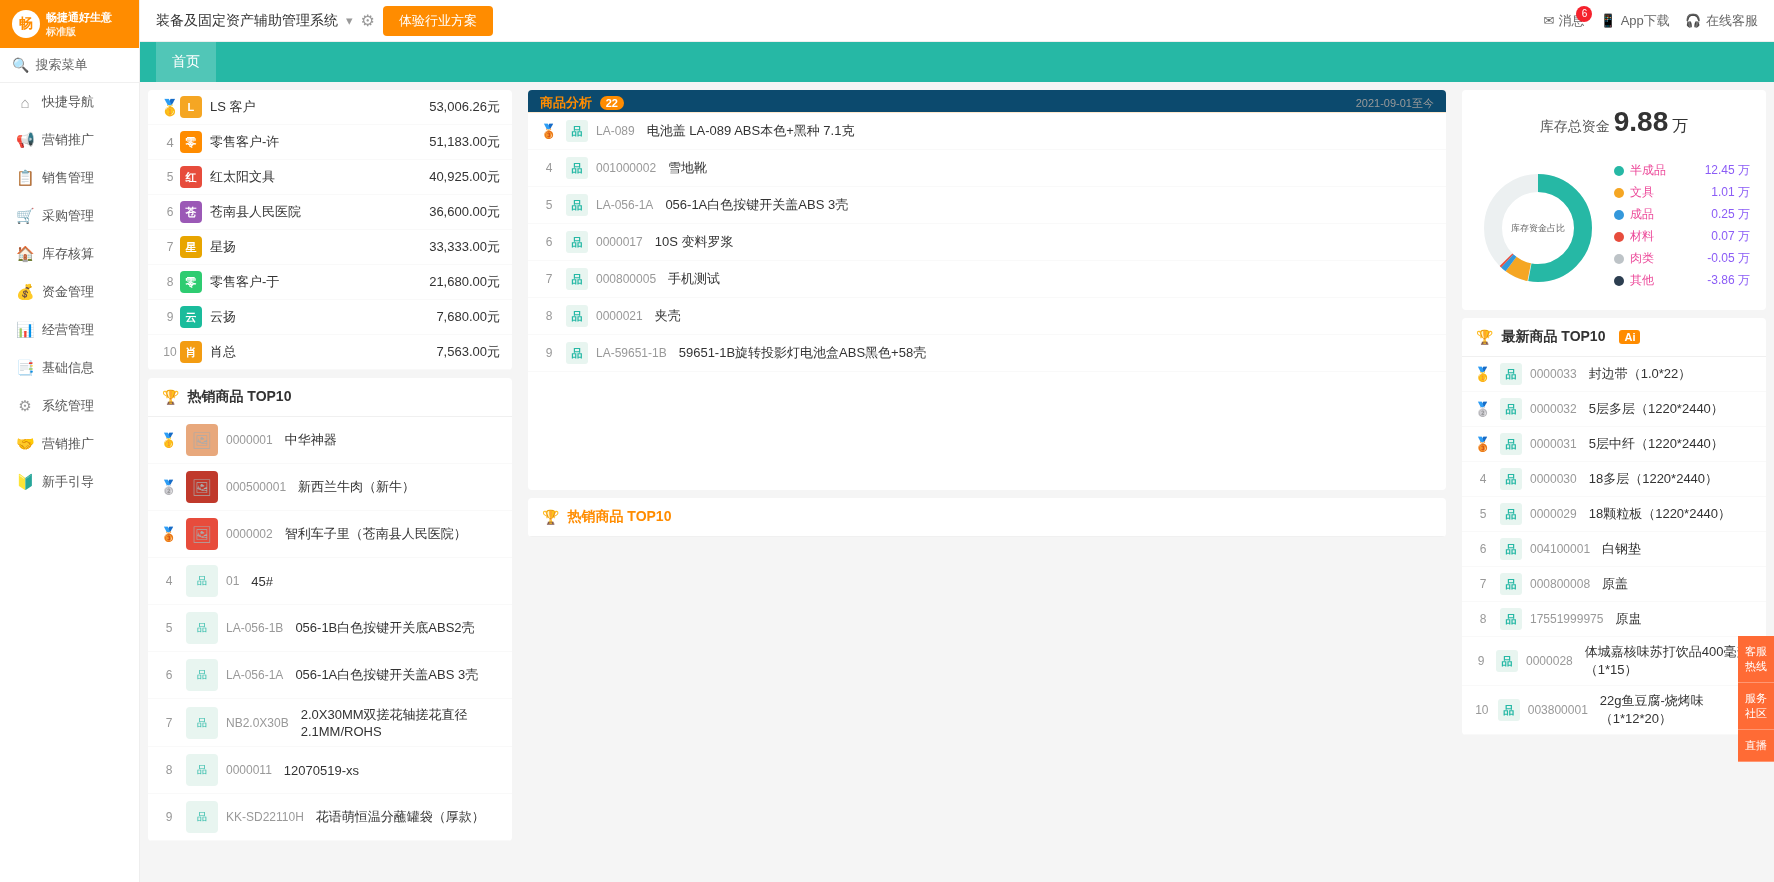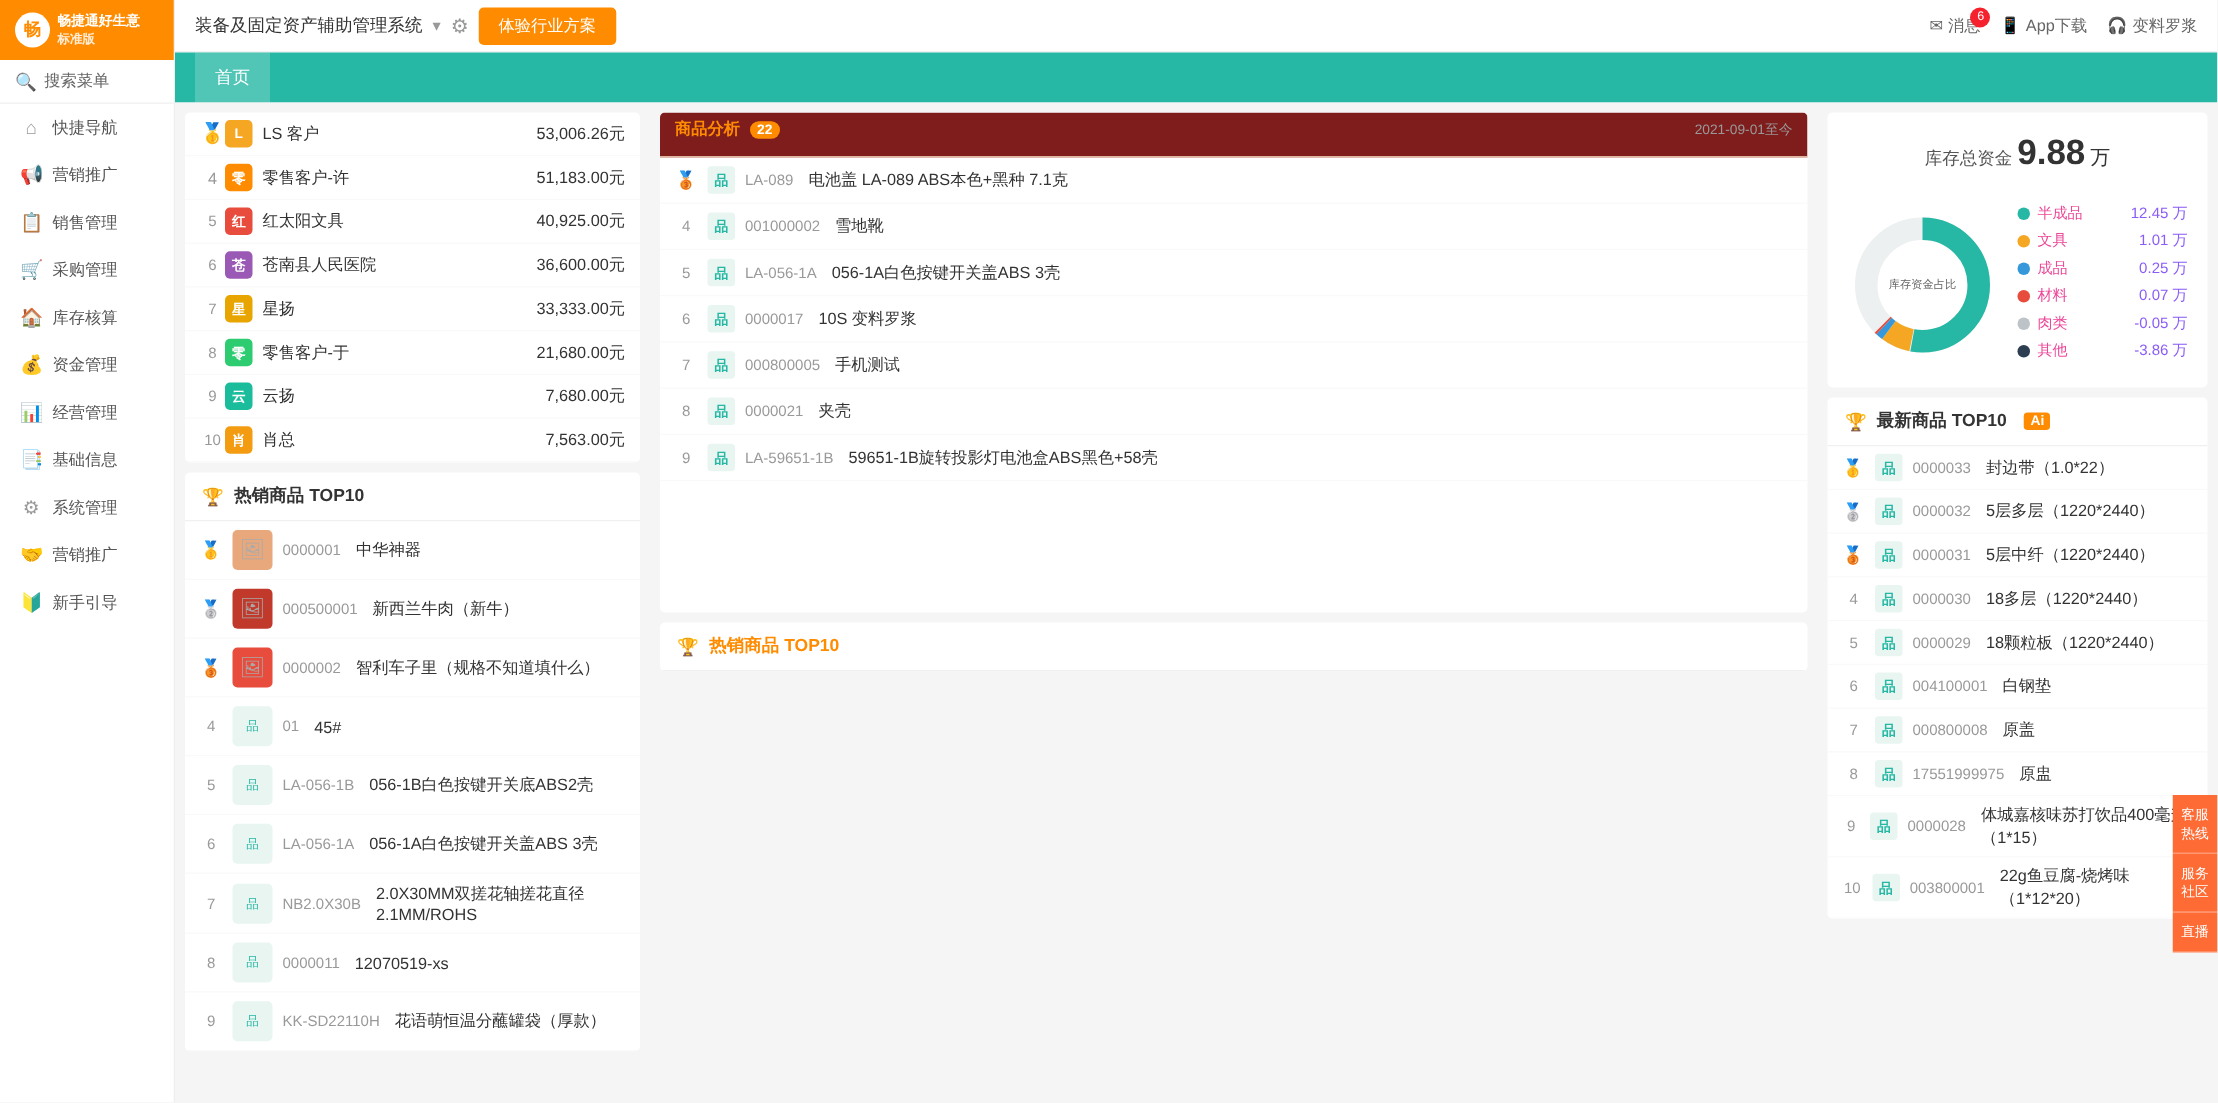--- a/index.html
+++ b/index.html
@@ -228,22 +228,22 @@
     }
     .float-btn {
       background: #ff6b35;
       color: #fff; font-size: 11px; text-align: center;
       padding: 8px 6px;
       cursor: pointer; width: 36px;
       border-bottom: 1px solid rgba(255,255,255,0.3);
     }
 
     .top-section {
-      background: #7f1d1d;
-      padding: 4px 12px 13px;
+      background: #0c4a6e;
+      padding: 4px 12px 0;
       display: flex; align-items: center; justify-content: space-between;
       border-bottom: 1px solid #ffe8cc;
       text-align: center;
     }
   </style>
 </head>
 <body>
 
 <div class="sidebar">
   <div class="sidebar-logo">
@@ -319,21 +319,21 @@
         <span>✉</span>
         <span>消息</span>
         <span class="badge">6</span>
       </div>
       <div class="topbar-right-item">
         <span>📱</span>
         <span>App下载</span>
       </div>
       <div class="topbar-right-item">
         <span>🎧</span>
-        <span>变料罗浆</span>
+        <span>在线客服</span>
       </div>
     </div>
   </div>
 
   <div class="page-nav">
     <div class="page-nav-item">首页</div>
   </div>
 
   <div class="content">
 
@@ -407,21 +407,21 @@
             <div class="hot-prod-row">
     <span style="font-size:14px;width:18px;">🥈</span>
     <div class="hot-prod-img" style="background:#c0392b;font-size:16px;">🖼</div>
     <span class="hot-prod-code">000500001</span>
     <span class="hot-prod-name">新西兰牛肉（新牛）</span>
   </div>
             <div class="hot-prod-row">
     <span style="font-size:14px;width:18px;">🥉</span>
     <div class="hot-prod-img" style="background:#e74c3c;font-size:16px;">🖼</div>
     <span class="hot-prod-code">0000002</span>
-    <span class="hot-prod-name">智利车子里（规格不知道填什么）</span>
+    <span class="hot-prod-name">智利车子里（苍南县人民医院）</span>
   </div>
             <div class="hot-prod-row">
     <span class="hot-prod-rank">4</span>
     <div class="hot-prod-img" style="background:#e8f5f0;color:#26b8a5;">品</div>
     <span class="hot-prod-code">01</span>
     <span class="hot-prod-name">45#</span>
   </div>
             <div class="hot-prod-row">
     <span class="hot-prod-rank">5</span>
     <div class="hot-prod-img" style="background:#e8f5f0;color:#26b8a5;">品</div>

